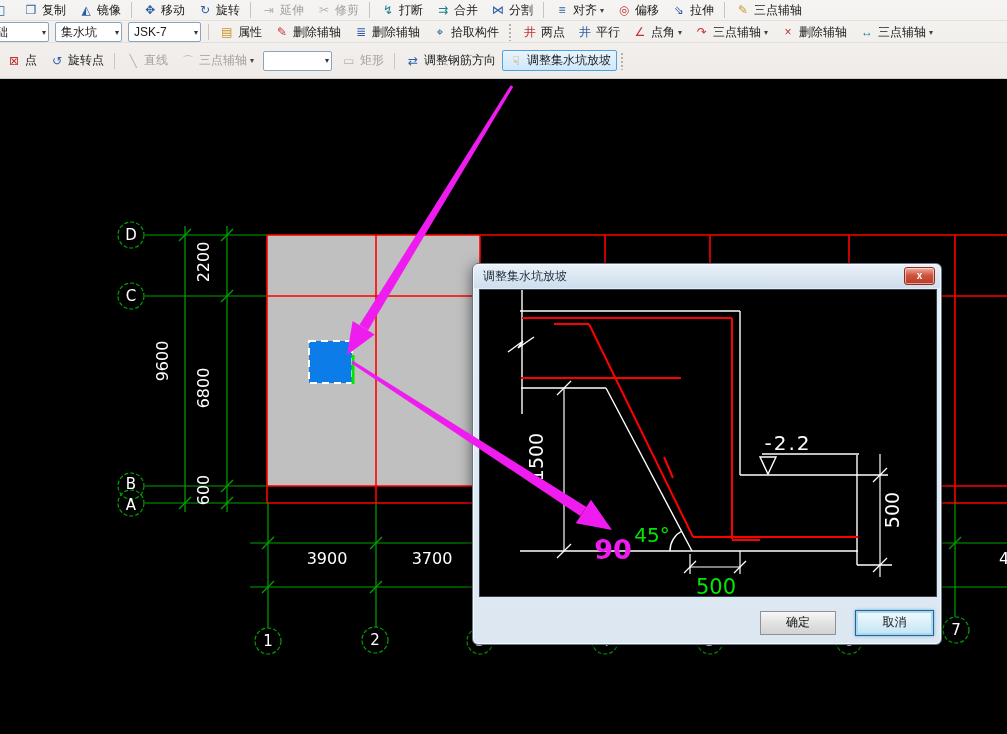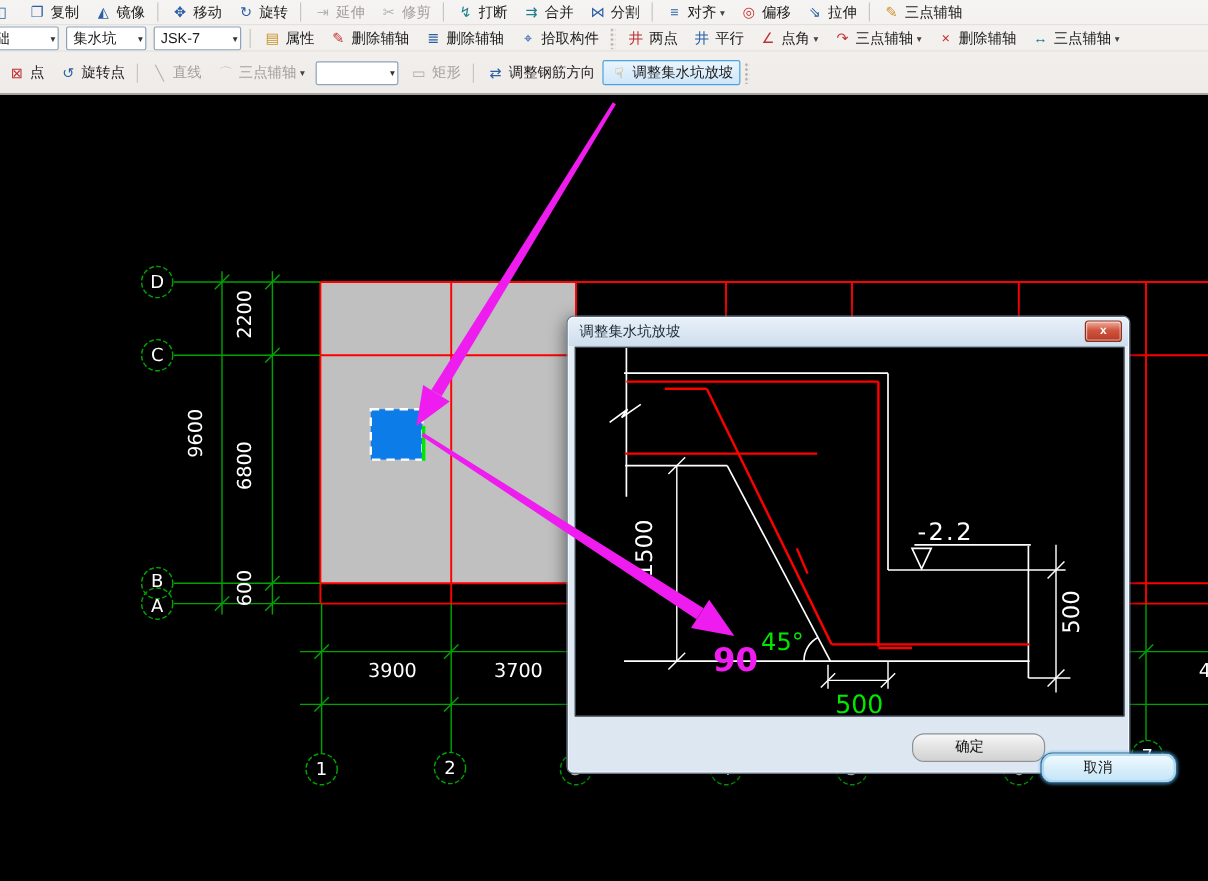--- a/index.html
+++ b/index.html
@@ -50,31 +50,30 @@
     border:1px solid #8d2f1d;border-radius:3px;
     box-shadow:inset 0 0 0 1px rgba(255,255,255,.55);
     color:#fff;font-size:10px;font-weight:bold;text-align:center;line-height:15px;cursor:default;
   }
   .dlg-canvas{
     position:absolute;left:6px;top:25px;width:456px;height:306px;
     background:#000;border:1px solid #33424f;
   }
   .dlg-buttons{position:absolute;left:0;top:333px;width:468px;height:46px;}
   .btn{
-    position:absolute;height:22px;font-size:12px;color:#111;text-align:left;line-height:20px;
+    position:absolute;height:22px;font-size:12px;color:#111;text-align:center;line-height:20px;
     background:linear-gradient(#f7f7f7,#e4e4e4 45%,#d2d2d2);
-    border:1px solid #8e9297;border-radius:10px;cursor:default;padding-left:35px;
+    border:1px solid #8e9297;border-radius:0;cursor:default;
   }
   .btn-ok{left:287px;top:14px;width:74px;}
   .btn-cancel{
-    left:382px;top:30px;width:77px;height:24px;line-height:22px;
+    left:382px;top:13px;width:77px;height:24px;line-height:22px;
     border:1px solid #2c628b;
     box-shadow:0 0 0 2px #a9d9f2 inset, 0 0 3px #5eb2e8;
     background:linear-gradient(#f4fbff,#dcf0fb 45%,#c2e4f6);
-    margin-left:12px;
   }
 </style>
 </head>
 <body>
 
 <div class="toolbar">
 
   <div class="tb-row tb-row1">
     <span class="tb-btn" style="padding-left:0;margin-left:-9px">
         <span class="ic ic-blue">◧</span>

